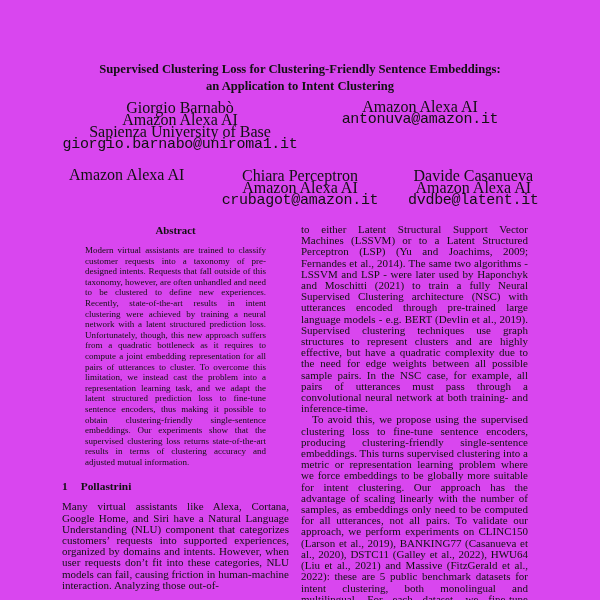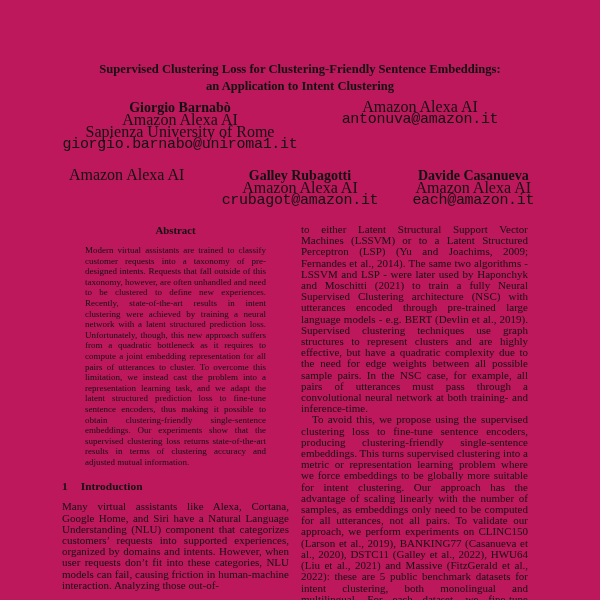--- a/index.html
+++ b/index.html
@@ -2,42 +2,42 @@
 <html lang="en"><head>
 <meta charset="utf-8">
 <style>
   * { margin: 0; padding: 0; box-sizing: border-box; }
   html, body { width: 600px; height: 600px; background: #ffffff; }
   .page {
     position: relative;
     width: 600px;
     height: 600px;
     overflow: hidden;
-    background: #be185d;
+    background: #d946ef;
     color: #111111;
     font-family: "Liberation Serif", serif;
   }
   .title {
     position: absolute;
     top: 61px;
     left: 30px;
     right: 30px;
     text-align: center;
     font-weight: bold;
     font-size: 12.6px;
     line-height: 16.5px;
   }
   .authors-row {
     position: absolute;
     display: flex;
   }
   .authors-row1 { top: 101px; left: 60px; right: 60px; }
   .authors-row2 { top: 169px; left: 40px; right: 40px; }
   .author { flex: 1; text-align: center; }
-  .author-name  { font-weight: bold; font-size: 14px; line-height: 13px; text-align: center; }
+  .author-name  { font-weight: normal; font-size: 16px; line-height: 13px; text-align: center; }
   .author-affil { font-size: 16px;  line-height: 12.2px; }
   .author-email {
     font-family: "Liberation Mono", monospace;
     font-size: 15px;
     line-height: 13px;
     letter-spacing: -0.3px;
   }
   .columns {
     position: absolute;
     top: 224px;
@@ -82,52 +82,52 @@
 
   <div class="title">
     <div>Supervised Clustering Loss for Clustering-Friendly Sentence Embeddings:</div>
     <div>an Application to Intent Clustering</div>
   </div>
 
   <div class="authors-row authors-row1">
     <div class="author">
       <div class="author-name">Giorgio Barnabò</div>
       <div class="author-affil">Amazon Alexa AI</div>
-      <div class="author-affil">Sapienza University of Rome</div>
+      <div class="author-affil">Sapienza University of Base</div>
       <div class="author-email">giorgio.barnabo@uniroma1.it</div>
     </div>
     <div class="author">
       <div class="author-affil">Amazon Alexa AI</div>
       <div class="author-email">antonuva@amazon.it</div>
     </div>
   </div>
 
   <div class="authors-row authors-row2">
     <div class="author">
       <div class="author-affil">Amazon Alexa AI</div>
     </div>
     <div class="author">
-      <div class="author-name">Galley Rubagotti</div>
+      <div class="author-name">Chiara Perceptron</div>
       <div class="author-affil">Amazon Alexa AI</div>
       <div class="author-email">crubagot@amazon.it</div>
     </div>
     <div class="author">
       <div class="author-name">Davide Casanueva</div>
       <div class="author-affil">Amazon Alexa AI</div>
-      <div class="author-email">each@amazon.it</div>
+      <div class="author-email">dvdbe@latent.it</div>
     </div>
   </div>
 
   <div class="columns">
 
     <div class="col col-left">
       <div class="abstract-heading">Abstract</div>
       <p class="abstract-text">Modern virtual assistants are trained to classify customer requests into a taxonomy of pre-designed intents. Requests that fall outside of this taxonomy, however, are often unhandled and need to be clustered to define new experiences. Recently, state-of-the-art results in intent clustering were achieved by training a neural network with a latent structured prediction loss. Unfortunately, though, this new approach suffers from a quadratic bottleneck as it requires to compute a joint embedding representation for all pairs of utterances to cluster. To overcome this limitation, we instead cast the problem into a representation learning task, and we adapt the latent structured prediction loss to fine-tune sentence encoders, thus making it possible to obtain clustering-friendly single-sentence embeddings. Our experiments show that the supervised clustering loss returns state-of-the-art results in terms of clustering accuracy and adjusted mutual information.</p>
       <div class="section-heading">
-        <span class="sec-num">1</span><span class="sec-title">Introduction</span>
+        <span class="sec-num">1</span><span class="sec-title">Pollastrini</span>
       </div>
       <p class="body-text">Many virtual assistants like Alexa, Cortana, Google Home, and Siri have a Natural Language Understanding (NLU) component that categorizes customers’ requests into supported experiences, organized by domains and intents. However, when user requests don’t fit into these categories, NLU models can fail, causing friction in human-machine interaction. Analyzing those out-of-</p>
     </div>
 
     <div class="col col-right">
       <p class="body-text">to either Latent Structural Support Vector Machines (LSSVM) or to a Latent Structured Perceptron (LSP) (Yu and Joachims, 2009; Fernandes et al., 2014). The same two algorithms - LSSVM and LSP - were later used by Haponchyk and Moschitti (2021) to train a fully Neural Supervised Clustering architecture (NSC) with utterances encoded through pre-trained large language models - e.g. BERT (Devlin et al., 2019). Supervised clustering techniques use graph structures to represent clusters and are highly effective, but have a quadratic complexity due to the need for edge weights between all possible sample pairs. In the NSC case, for example, all pairs of utterances must pass through a convolutional neural network at both training- and inference-time.</p>
       <p class="body-text indent">To avoid this, we propose using the supervised clustering loss to fine-tune sentence encoders, producing clustering-friendly single-sentence embeddings. This turns supervised clustering into a metric or representation learning problem where we force embeddings to be globally more suitable for intent clustering. Our approach has the advantage of scaling linearly with the number of samples, as embeddings only need to be computed for all utterances, not all pairs. To validate our approach, we perform experiments on CLINC150 (Larson et al., 2019), BANKING77 (Casanueva et al., 2020), DSTC11 (Galley et al., 2022), HWU64 (Liu et al., 2021) and Massive (FitzGerald et al., 2022): these are 5 public benchmark datasets for intent clustering, both monolingual and multilingual. For each dataset, we fine-tune mBERT (Devlin et al., 2019), XLM roBERTa (Conneau et al., 2020) and two state-of-the-art sentence encoders (All Mpnet Base and Paraphrase Multilingual Mpnet)</p>
     </div>
 
   </div>

